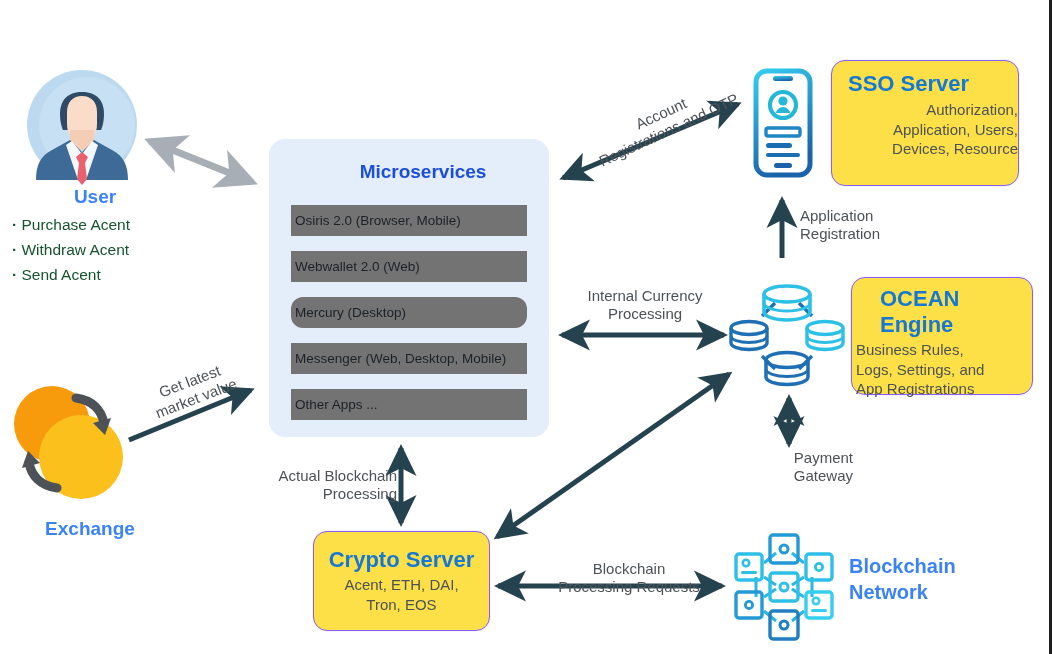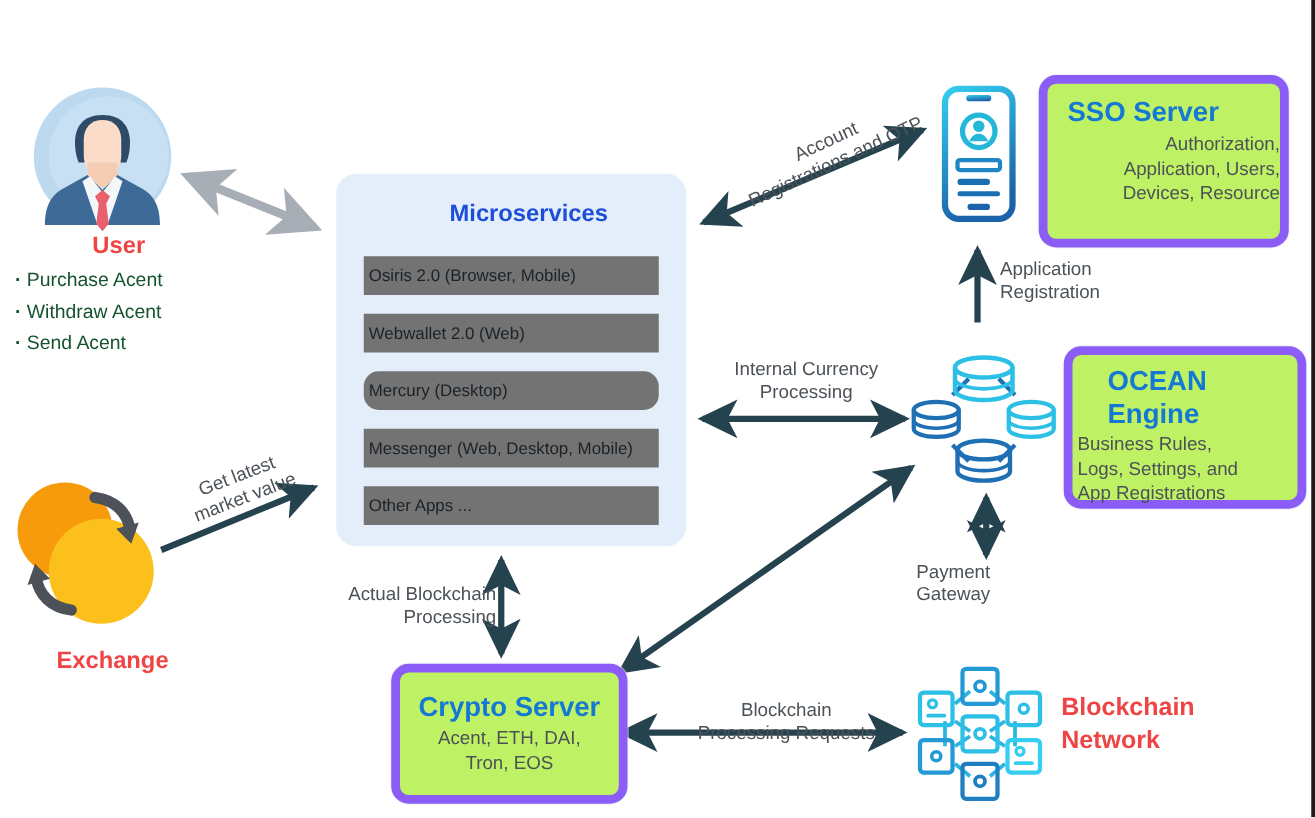--- a/index.html
+++ b/index.html
@@ -1,23 +1,23 @@
 <!DOCTYPE html>
 <html><head>
 <meta charset="utf-8">
 <style>
   html,body{margin:0;padding:0;background:#ffffff;}
   body{font-family:"Liberation Sans",sans-serif;}
   #stage{position:relative;width:1052px;height:654px;background:#ffffff;overflow:hidden;}
   #stage::after{content:"";position:absolute;top:0;right:0;width:3px;height:654px;background:#1d1d1d;}
   .abs{position:absolute;}
   svg{display:block;overflow:visible;}
-  .card{background:#bef264;border:7px solid #8b5cf6;border-radius:14px;box-shadow:0 0 0 1px rgba(228,238,248,.55);}
+  .card{background:#fde047;border:1px solid #8b5cf6;border-radius:14px;box-shadow:0 0 0 1px rgba(228,238,248,.55);}
   .edge-label{color:#4c5257;text-align:center;line-height:1.2;white-space:pre;}
-  .black-label{color:#ef4444;font-weight:bold;}
+  .black-label{color:#3b82f6;font-weight:bold;}
 
   
   #user-name{left:0;top:186px;width:190px;text-align:center;font-size:19px;}
   #user-bullets{left:12px;top:212px;width:200px;font-size:15.5px;color:#14532d;line-height:1.62;}
   #user-bullets div::before{content:"· ";font-weight:bold;}
 
   
   #exchange-name{left:0;top:518px;width:180px;text-align:center;font-size:19px;}
 
   
@@ -41,21 +41,21 @@
   #crypto-card .t{font-size:22px;}
   #crypto-card .s{text-align:center;margin-top:2px;}
 
   #blockchain-name{left:849px;top:553px;width:190px;font-size:20px;line-height:1.3;}
 
   
   #lbl-account{left:560px;top:104px;width:210px;font-size:15px;
                transform:rotate(-25deg);transform-origin:50% 50%;}
   #lbl-internal{left:540px;top:287px;width:210px;font-size:15px;}
   #lbl-appreg{left:800px;top:207px;width:130px;font-size:15px;text-align:left;}
-  #lbl-payment{left:733px;top:449px;width:120px;font-size:15px;text-align:left;}
+  #lbl-payment{left:733px;top:449px;width:120px;font-size:15px;text-align:right;}
   #lbl-actual{left:247px;top:467px;width:150px;font-size:15px;text-align:right;}
   #lbl-bcreq{left:534px;top:560px;width:190px;font-size:15px;}
   #lbl-market{left:128px;top:372px;width:130px;font-size:15px;
               transform:rotate(-21deg);transform-origin:50% 50%;}
 </style>
 </head>
 <body>
 
 <div id="stage">
 

